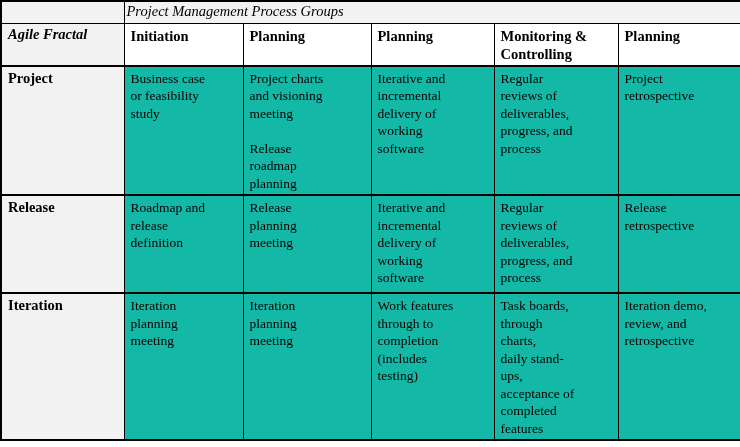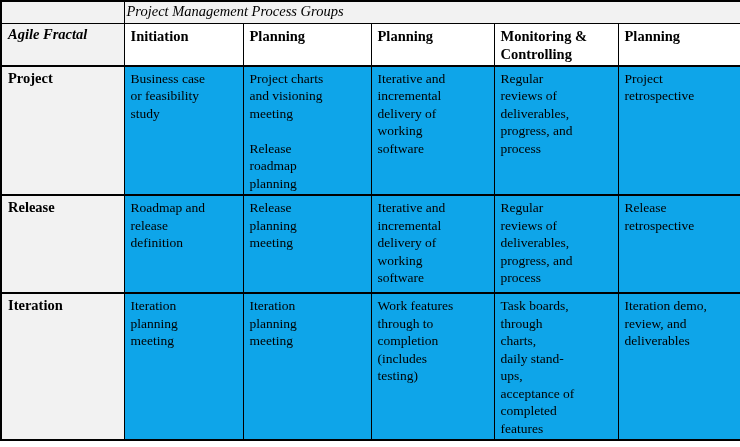--- a/index.html
+++ b/index.html
@@ -64,21 +64,21 @@
     font-weight: bold;
     font-size: 14.5px;
     padding: 3px 4px 2px 6px;
     background: #f2f2f2;
   }
   td.cell {
     font-size: 13.5px;
     line-height: 17.5px;
     padding: 3px 8px 2px 6px;
     white-space: pre-line;
-    background: #0ea5e9;
+    background: #14b8a6;
   }
 </style>
 </head>
 <body>
 
 <div class="stage">
   <table class="matrix">
     <colgroup>
       <col style="width:123px">
       <col style="width:119px">
@@ -168,18 +168,18 @@
       <td class="cell">Task boards,
 through
 charts,
 daily stand-
 ups,
 acceptance of
 completed
 features</td>
       <td class="cell">Iteration demo,
 review, and
-deliverables</td>
+retrospective</td>
     </tr>
 
   </tbody>
     </table>
 </div>
 
 </body></html>

